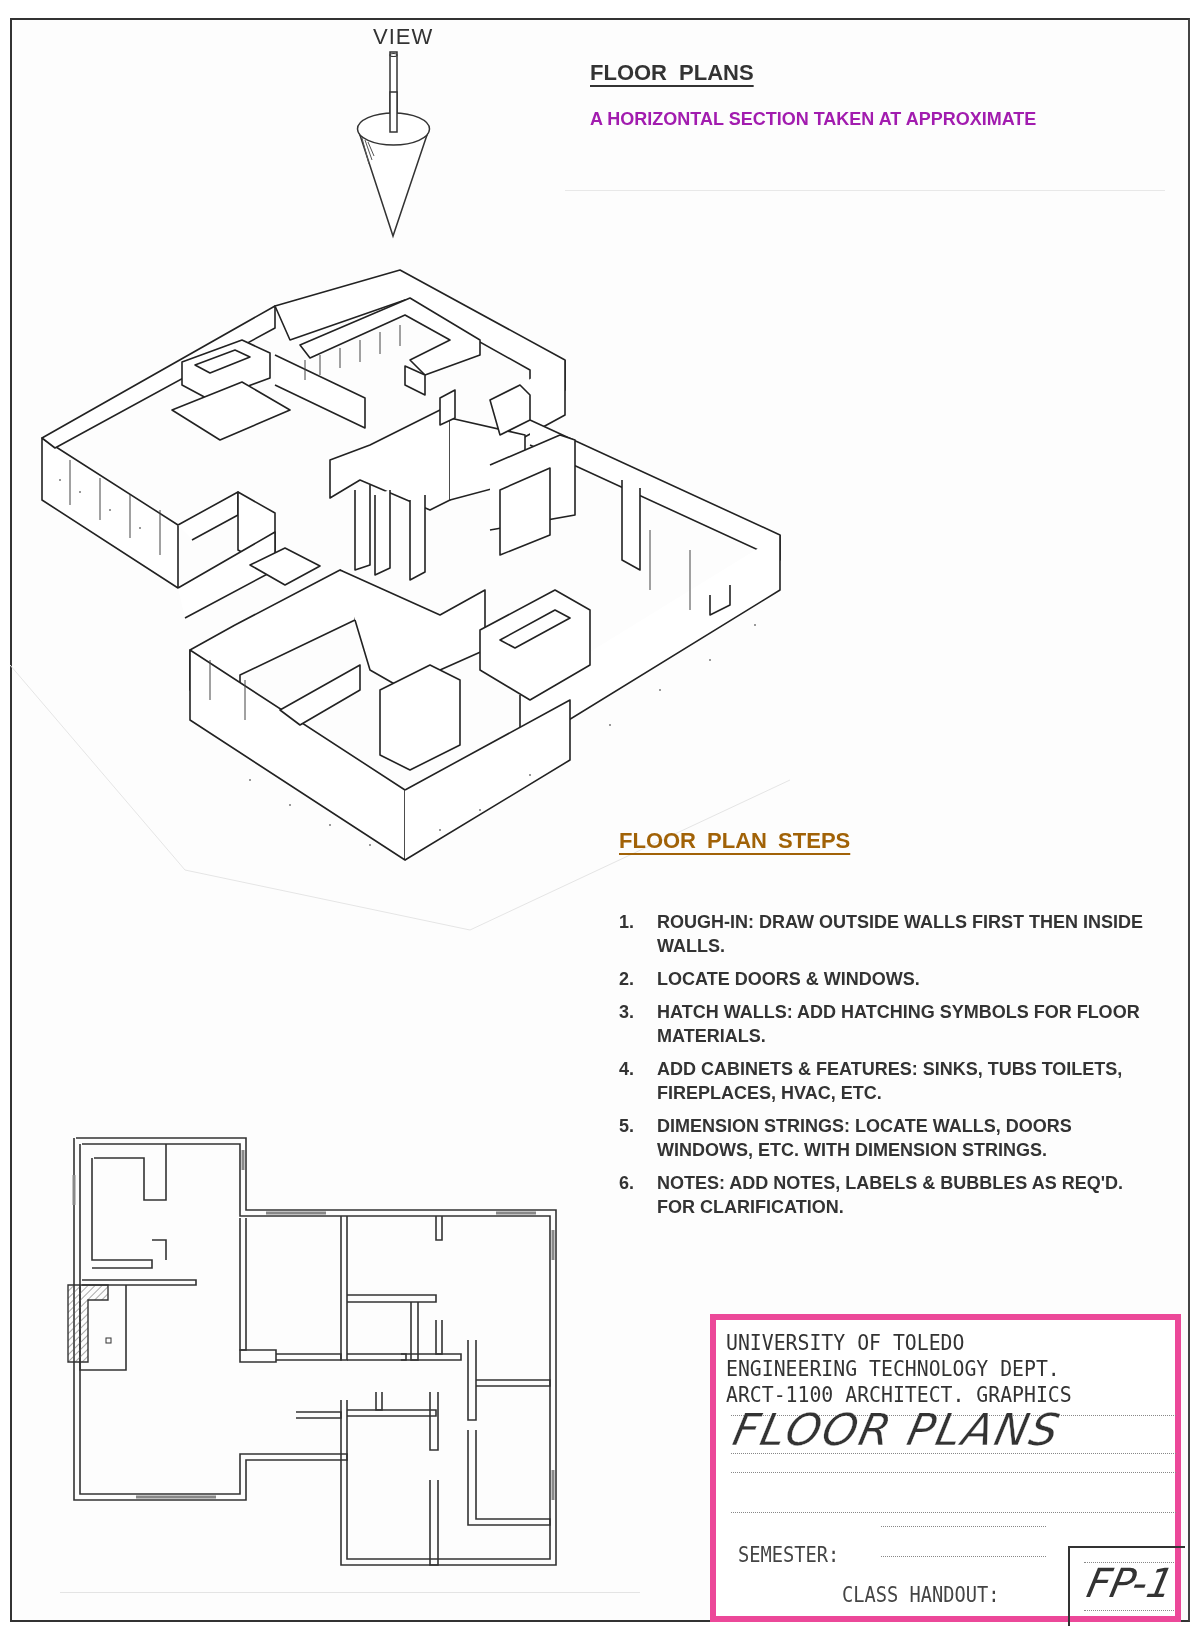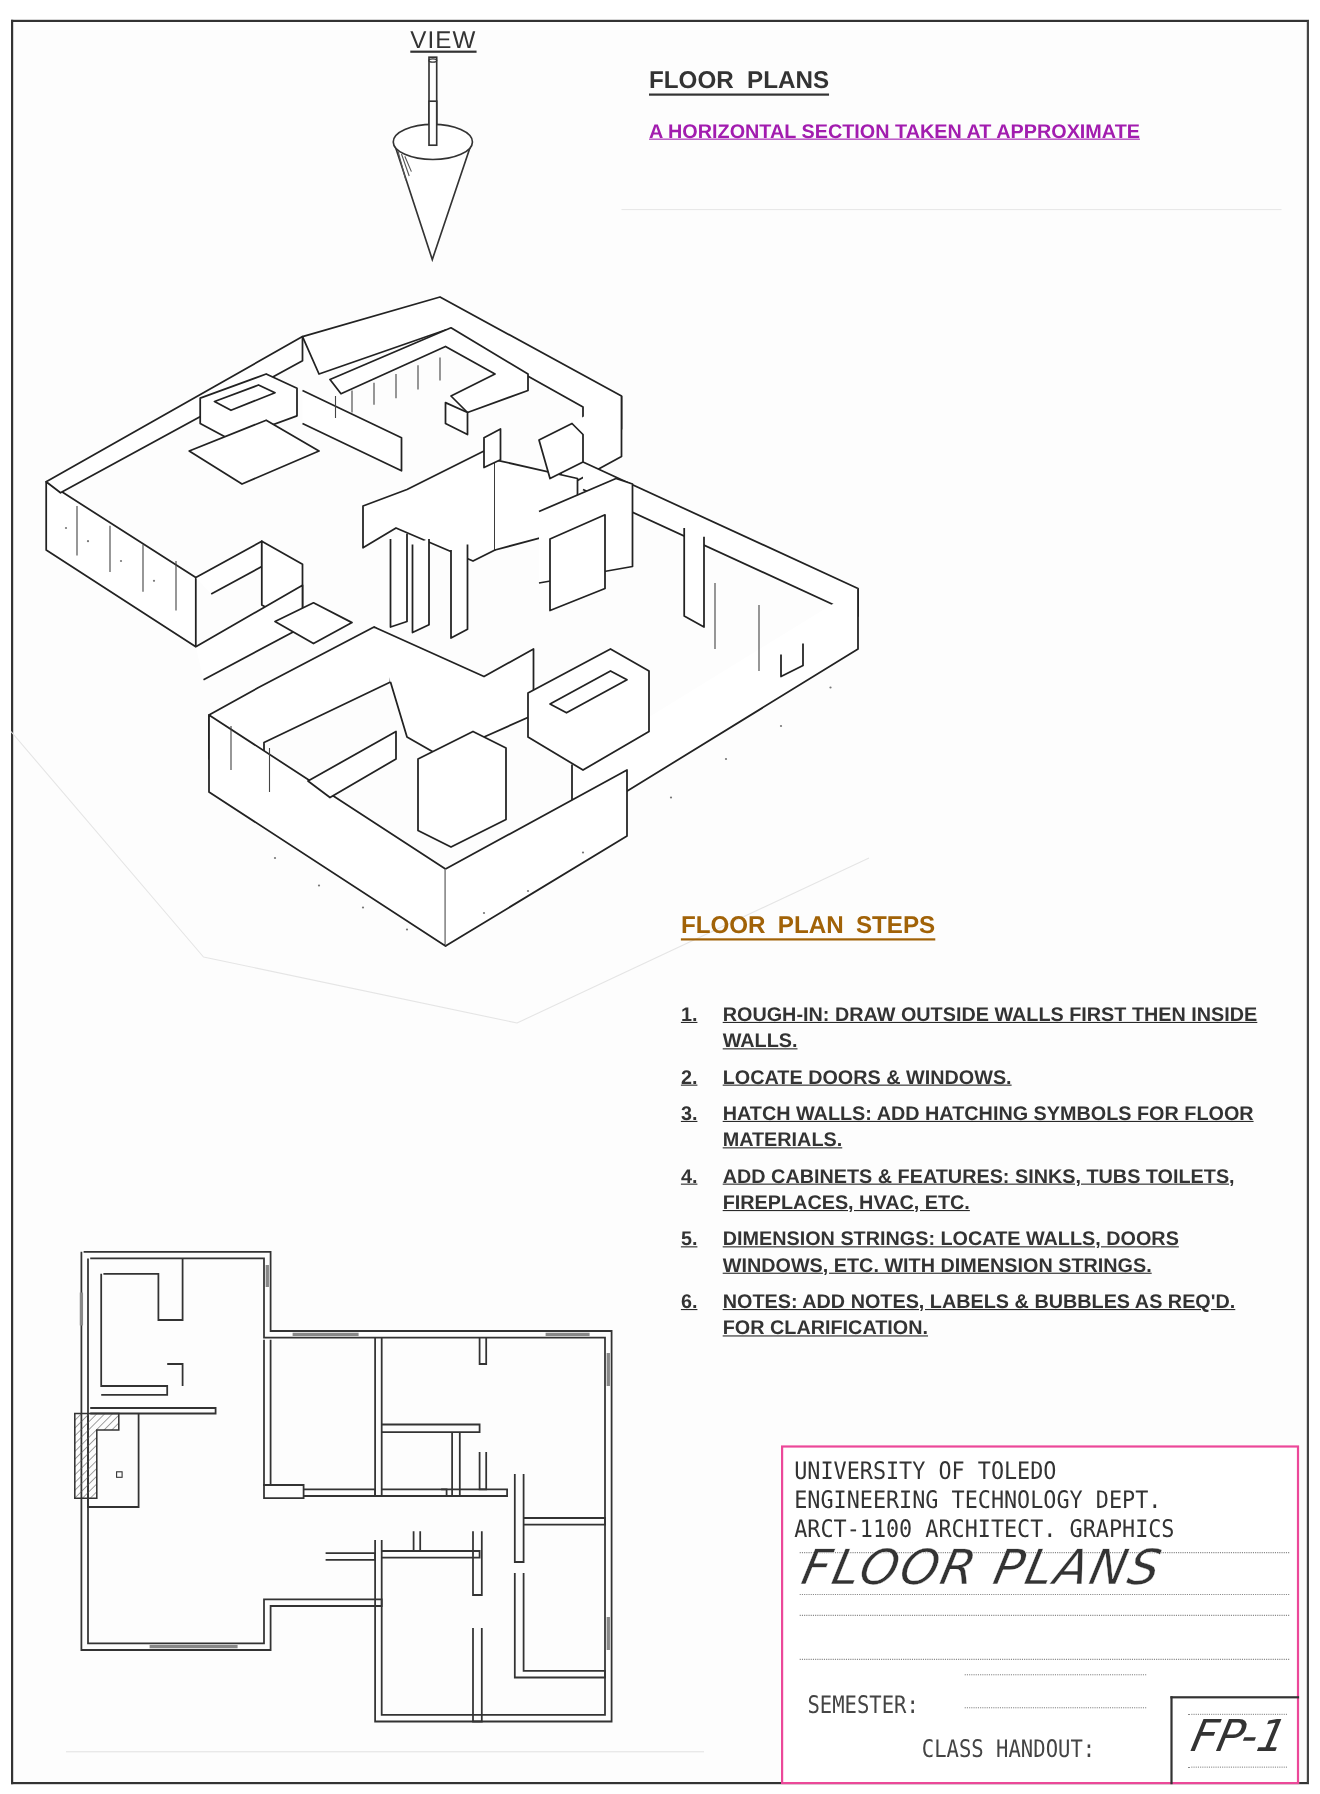--- a/index.html
+++ b/index.html
@@ -1,27 +1,27 @@
 <!DOCTYPE html>
 <html><head>
 <meta charset="utf-8">
 <style>
   html, body { margin: 0; padding: 0; background: #ffffff; }
   body { width: 1200px; height: 1631px; position: relative; overflow: hidden; font-family: "Liberation Sans", sans-serif; color: #2a2a2a; }
   .sheet { position: absolute; left: 10px; top: 18px; width: 1180px; height: 1604px; border: 2px solid #333; border-right: 2px solid #444; box-sizing: border-box; background: #fdfdfd; }
-  .abs { position: absolute; text-decoration: underline; }
+  .abs { position: absolute; }
   .view-label { left: 373px; top: 24px; font-family: "Liberation Sans", sans-serif; font-size: 22px; letter-spacing: 1px; color: #333; font-weight: normal; }
   .title-main { left: 590px; top: 60px; font-size: 22px; font-weight: bold; text-decoration: underline; text-underline-offset: 5px; text-decoration-thickness: 2px; color: #333; word-spacing: 6px; }
   .subtitle { left: 590px; top: 107px; font-size: 18px; font-weight: bold; line-height: 24px; width: 560px; color: #a21caf; }
   .steps-title { left: 619px; top: 828px; font-size: 22px; font-weight: bold; text-decoration: underline; text-underline-offset: 5px; text-decoration-thickness: 2px; color: #a16207; word-spacing: 5px; }
   .steps { left: 619px; top: 910px; width: 540px; margin: 0; padding: 0; list-style: none; }
   .steps li { display: flex; font-size: 18px; font-weight: bold; line-height: 24px; color: #333; margin-bottom: 9px; }
   .steps .num { width: 38px; flex: none; }
   .steps .txt { flex: 1; }
-  .tb { left: 710px; top: 1314px; width: 471px; height: 308px; border: 2px solid #ec4899; box-sizing: border-box; background: #fff; font-family: "DejaVu Sans Mono", monospace; color: #333; }
+  .tb { left: 710px; top: 1314px; width: 471px; height: 308px; border: 6px solid #ec4899; box-sizing: border-box; background: #fff; font-family: "DejaVu Sans Mono", monospace; color: #333; }
   .tb-line { position: absolute; left: 10px; font-size: 22px; line-height: 26px; letter-spacing: 0px; transform: scaleX(0.9); transform-origin: left; white-space: nowrap; }
   .dots { position: absolute; border-top: 1.5px dotted #888; height: 0; }
   .tb-big { position: absolute; left: 18px; top: 84px; font-family: "DejaVu Sans", sans-serif; font-size: 44px; font-style: italic; font-weight: 200; letter-spacing: 2px; color: #333; transform: skewX(-12deg); -webkit-text-stroke: 0.3px #fff; }
   .tb-sem { position: absolute; left: 22px; top: 222px; font-size: 22px; transform: scaleX(0.85); transform-origin: left; color: #444; }
   .tb-cls { position: absolute; left: 126px; top: 262px; font-size: 22px; transform: scaleX(0.85); transform-origin: left; color: #444; }
   .tb-sheet { position: absolute; left: 352px; top: 226px; width: 117px; height: 80px; border: 2px solid #333; box-sizing: border-box; border-right: none; border-bottom: none; }
   .tb-sheetno { position: absolute; left: 18px; top: 12px; font-family: "DejaVu Sans", sans-serif; font-size: 40px; font-style: italic; color: #333; transform: skewX(-12deg); font-weight: 200; }
   svg { position: absolute; overflow: visible; }
 </style>
 </head>

